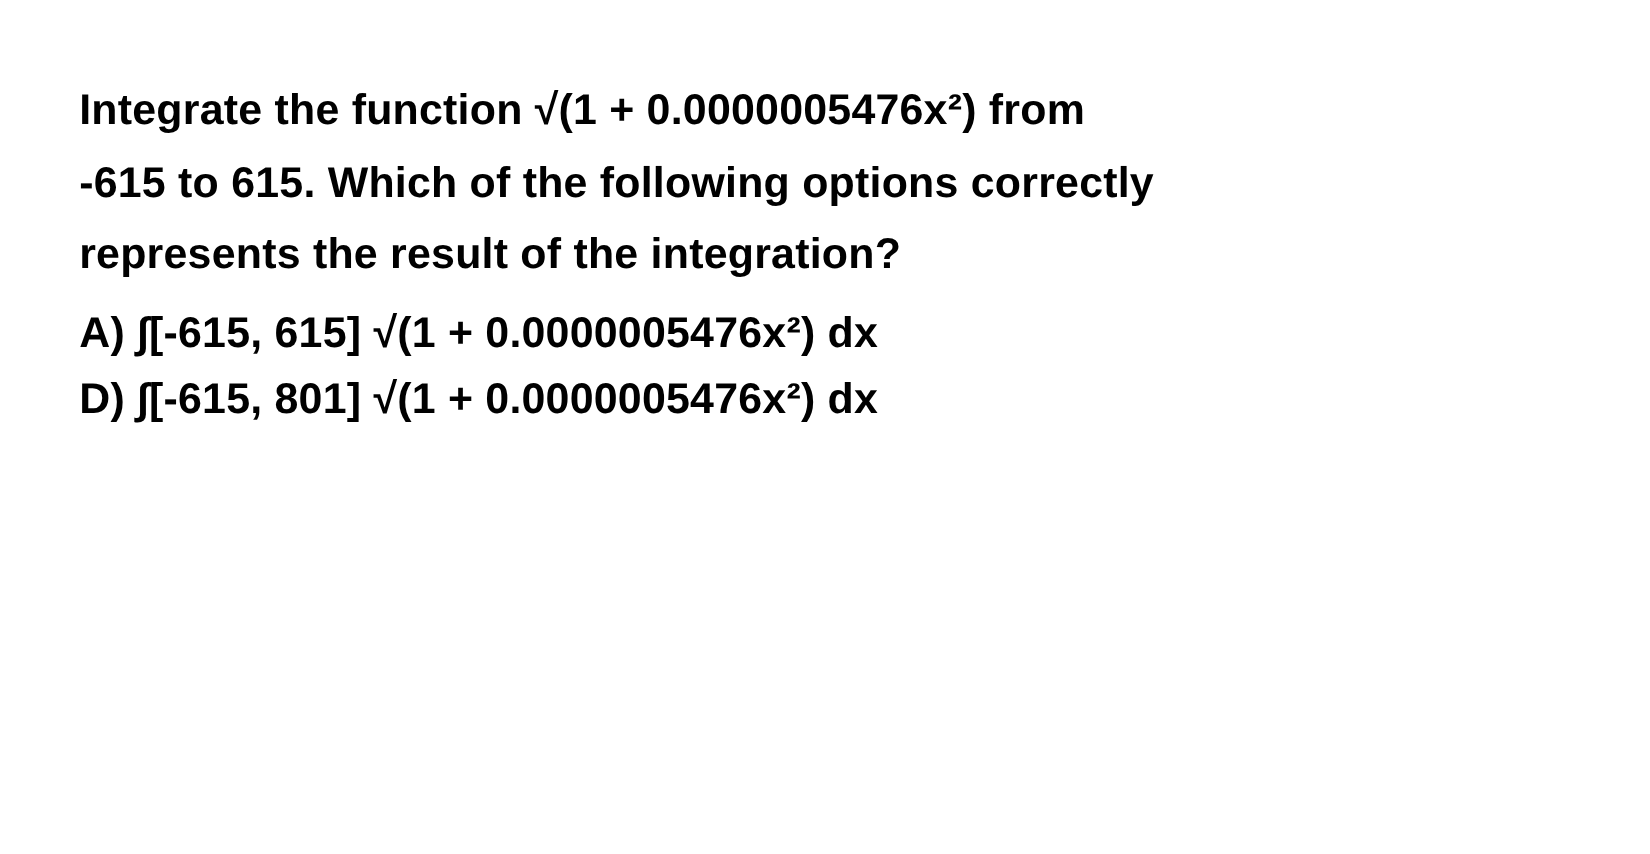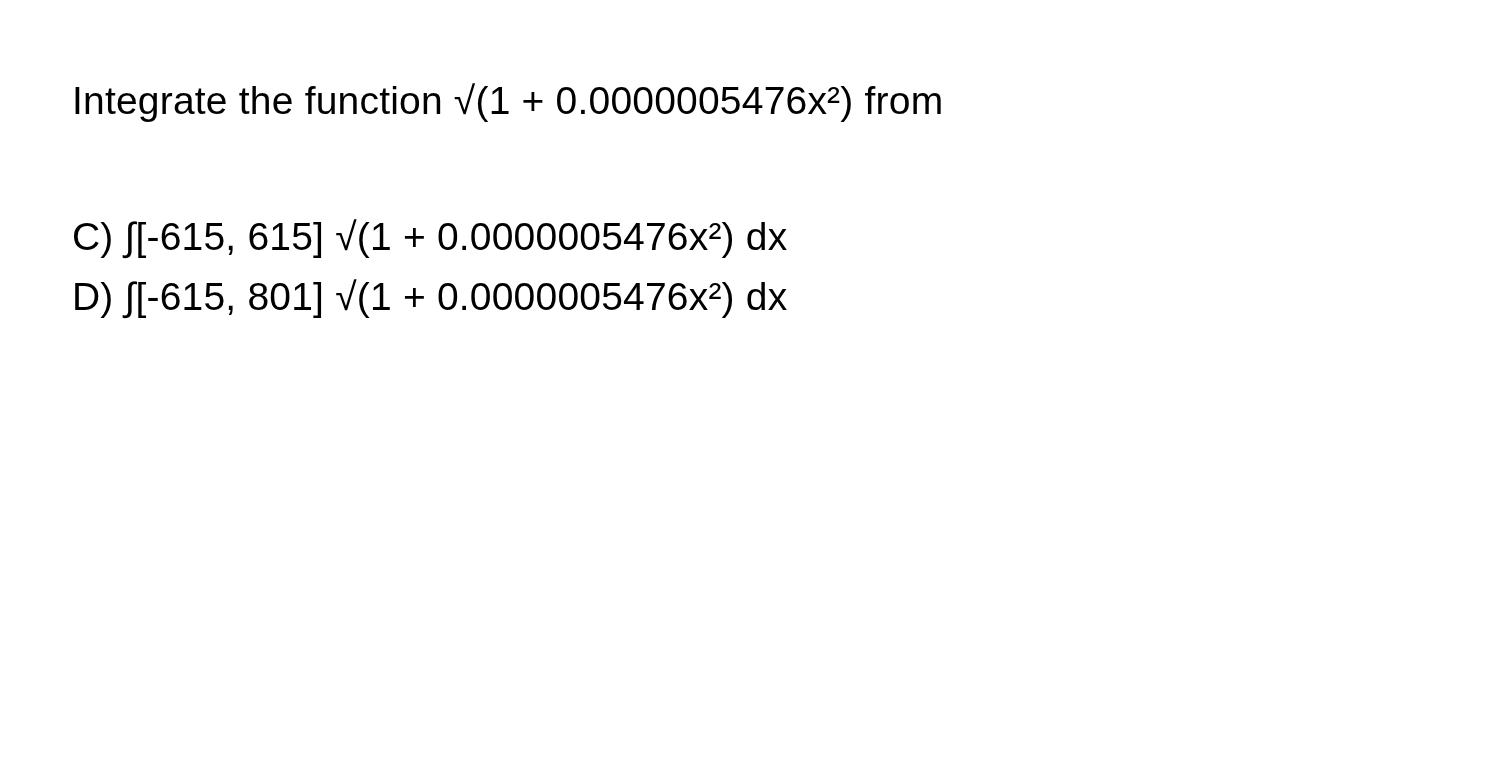--- a/index.html
+++ b/index.html
@@ -1,18 +1,19 @@
 <!DOCTYPE html>
 <html><head>
   <meta charset="utf-8">
   <style>
     * {
       margin: 0;
       padding: 0;
       box-sizing: border-box;
+      font-weight: bold;
     }
     body {
       width: 1500px;
       height: 776px;
       background: #ffffff;
       font-family: -apple-system, BlinkMacSystemFont, "Segoe UI", Helvetica, Arial, sans-serif;
       color: #000000;
       padding: 68px 72px;
     }
     .question-container {
@@ -26,17 +27,18 @@
     .option {
       line-height: 1.54;
     }
   </style>
 </head>
 <body>
 
 <div class="question-container">
   <div class="question-text">
     <span>Integrate the function √(1 + 0.0000005476x²) from</span><br>
-    <br>
+    <span>-615 to 615. Which of the following options correctly</span><br>
+    <span>represents the result of the integration?</span>
   </div>
-  <div class="option">C) ∫[-615, 615] √(1 + 0.0000005476x²) dx</div>
+  <div class="option">A) ∫[-615, 615] √(1 + 0.0000005476x²) dx</div>
   <div class="option">D) ∫[-615, 801] √(1 + 0.0000005476x²) dx</div>
 </div>
 
 </body></html>

